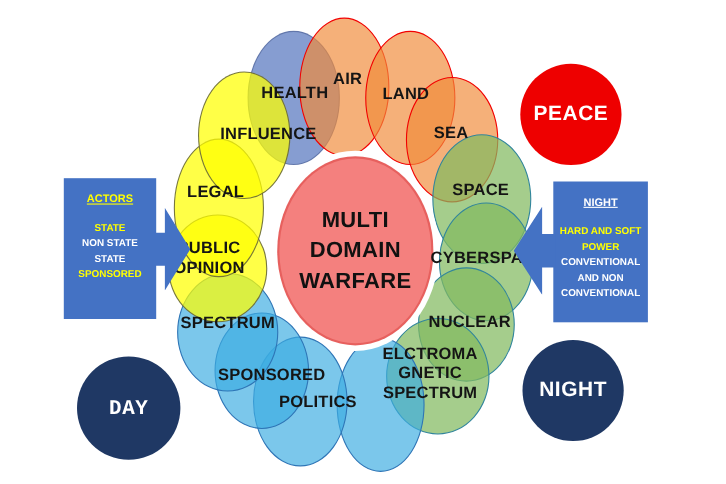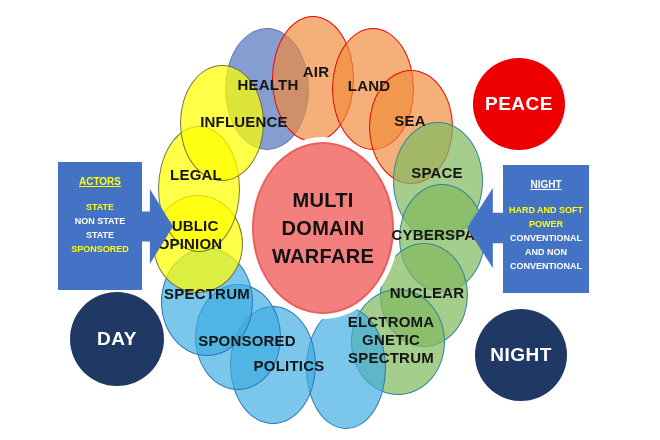--- a/index.html
+++ b/index.html
@@ -101,21 +101,21 @@
   <div class="plabel" style="left:247px;top:341px;">SPONSORED</div>
   <div class="plabel" style="left:207px;top:294px;">SPECTRUM</div>
   <div class="plabel" style="left:190px;top:235px;">PUBLIC
 OPINION</div>
   <div class="plabel" style="left:196px;top:175px;text-align:right;">LEGAL</div>
   <div class="plabel" style="left:223px;top:122px;padding-left:42px;">INFLUENCE</div>
 
   <div class="corner c-red" style="left:473px;top:58px;width:92px;height:92px;">
     <span>PEACE</span>
   </div>
-  <div class="corner c-navy" style="left:70px;top:292px;width:94px;height:94px;">
+  <div class="corner c-navy" style="left:70px;top:324px;width:94px;height:94px;font-family:Liberation Mono, monospace;">
     <span>DAY</span>
   </div>
   <div class="corner c-navy" style="left:475px;top:309px;width:92px;height:92px;">
     <span>NIGHT</span>
   </div>
 
   <div class="sidebox" style="left:58px;top:162px;width:84px;height:128px;">
     <div class="box-title t-yellow">ACTORS</div>
     <div class="box-line t-yellow">STATE</div>
     <div class="box-line t-white">NON STATE</div>

